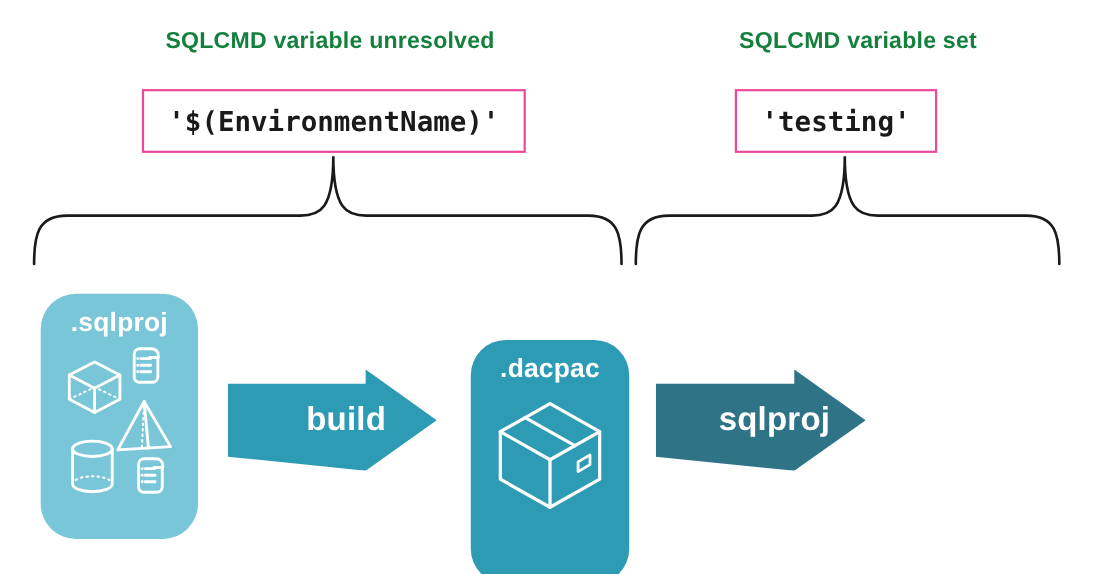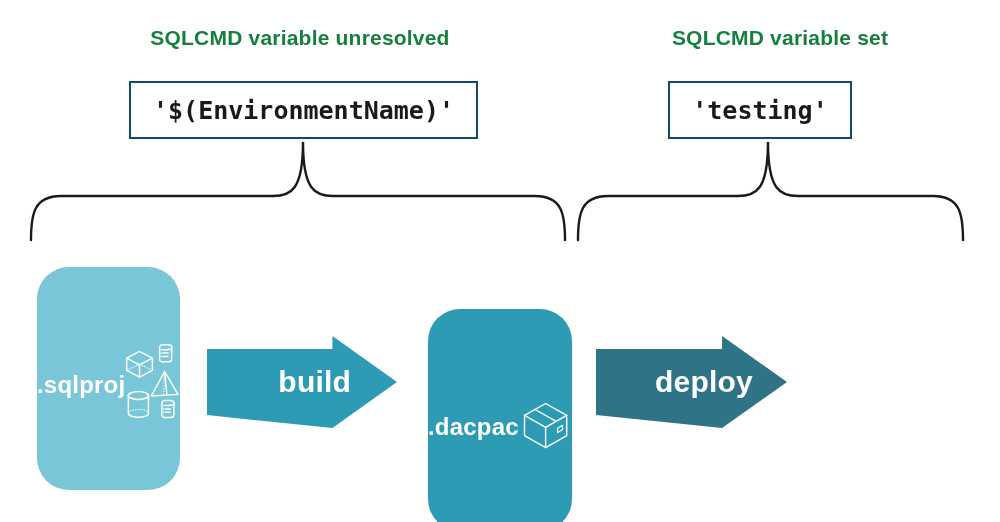--- a/index.html
+++ b/index.html
@@ -7,33 +7,33 @@
     position:relative;width:1000px;height:522px;background:#ffffff;overflow:hidden;
     font-family:"Liberation Sans",sans-serif;
   }
   .heading{
     position:absolute;top:26px;text-align:center;
     font-size:21px;font-weight:700;color:#15803d;letter-spacing:.2px;
   }
   .heading-left{left:80px;width:440px;}
   .heading-right{left:580px;width:400px;}
   .codebox{
-    position:absolute;top:81px;height:58px;border:2px solid #0c4a6e;
+    position:absolute;top:81px;height:58px;border:2px solid #ec4899;
     box-sizing:border-box;background:#ffffff;
     display:flex;align-items:center;justify-content:center;
     font-family:"DejaVu Sans Mono",monospace;font-size:25px;font-weight:600;color:#1a1a1a;
     white-space:nowrap;
   }
   .codebox-left{left:129px;width:349px;}
   .codebox-right{left:668px;width:184px;}
   .brace{position:absolute;}
   .brace-left{left:25px;top:138px;}
   .brace-right{left:573px;top:138px;}
   .card{
-    position:absolute;border-radius:32px;display:flex;flex-direction:row;align-items:center;
+    position:absolute;border-radius:32px;display:flex;flex-direction:column;align-items:center;
   }
   .card-sqlproj{left:37px;top:267px;width:143px;height:223px;background:#7AC6D9;}
   .card-dacpac{left:428px;top:268px;width:144px;height:222px;background:#2E9BB5;margin-top:41px;}
   .card-database{left:814px;top:267px;width:149px;height:221px;background:#2E7386;}
   .card-title{
     margin-top:13px;font-size:24px;font-weight:700;color:#ffffff;letter-spacing:.2px;
   }
   .card-database .card-title{font-size:23px;}
   .card-icon{display:block;}
   .icon-sqlproj{margin-top:5px;}
@@ -120,17 +120,17 @@
     <svg class="card-icon icon-dacpac" width="114" height="108" viewBox="0 0 116 110" fill="none" stroke="#ffffff" stroke-width="3" stroke-linecap="round" stroke-linejoin="round">
       <path d="M58 6 L104 32 L58 58 L12 32 Z"></path>
       <path d="M35 19 L81 45"></path>
       <path d="M12 32 V76 L58 102 V58"></path>
       <path d="M104 32 V76 L58 102"></path>
       <path d="M84 60 l11 -6.5 v9 l-11 6.5 z" stroke-width="2.6"></path>
     </svg>
   </div>
 
   <div class="arrow arrow-deploy">
-    <div class="arrow-label">deploy</div>
+    <div class="arrow-label">sqlproj</div>
   </div>
 
 
 </div>
 
 </body></html>

